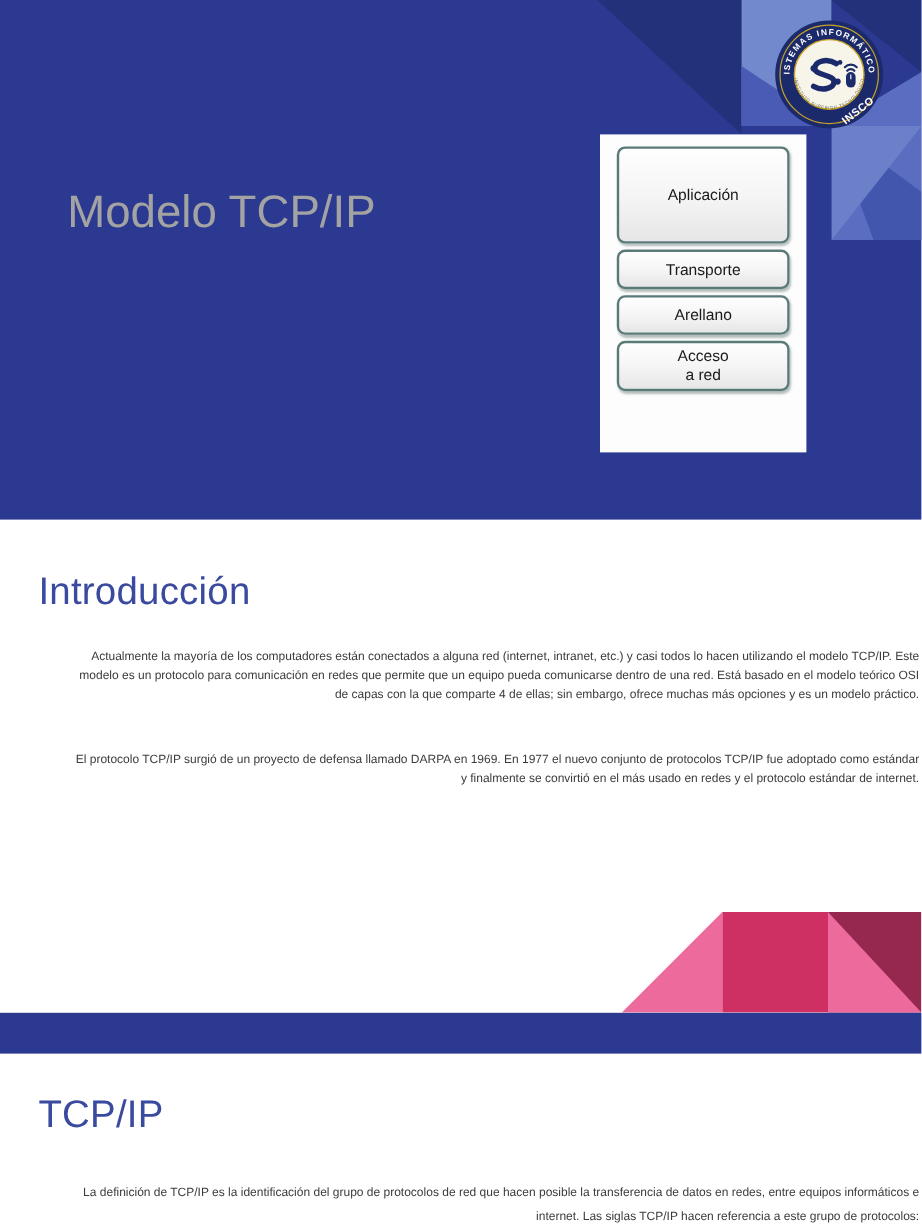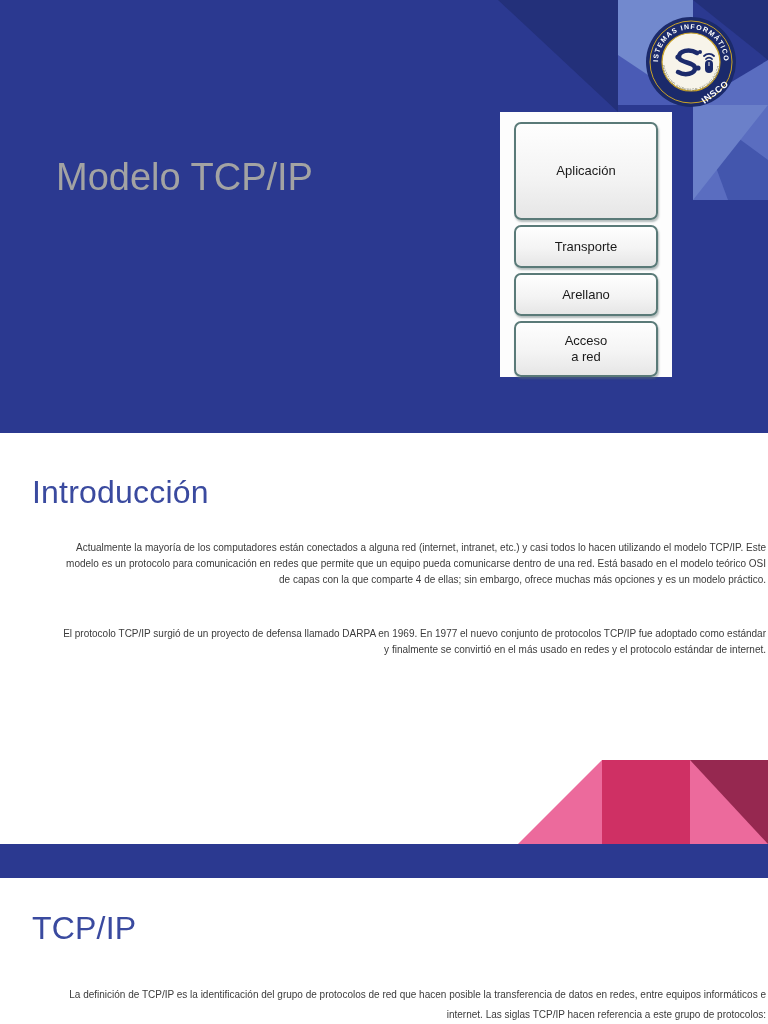--- a/index.html
+++ b/index.html
@@ -87,23 +87,23 @@
     box-shadow: 1px 2px 2px rgba(90,110,110,0.45);
     display: flex;
     align-items: center;
     justify-content: center;
     text-align: center;
     color: #1a1a1a;
     font-size: 13px;
     line-height: 1.2;
     margin-bottom: 5px;
   }
-  .stack-box.tall   { height: 98px; }
-  .stack-box.short  { height: 43px; text-align: center; }
-  .stack-box.medium { height: 56px; }
+  .stack-box.tall   { height: 81px; }
+  .stack-box.short  { height: 33px; text-align: center; }
+  .stack-box.medium { height: 42px; }
   .stack-box:last-child { margin-bottom: 0; }
 
   
   .section-heading {
     position: absolute;
     font-size: 32px;
     font-weight: 400;
     color: #3a4a9f;
     letter-spacing: 0.2px;
   }

